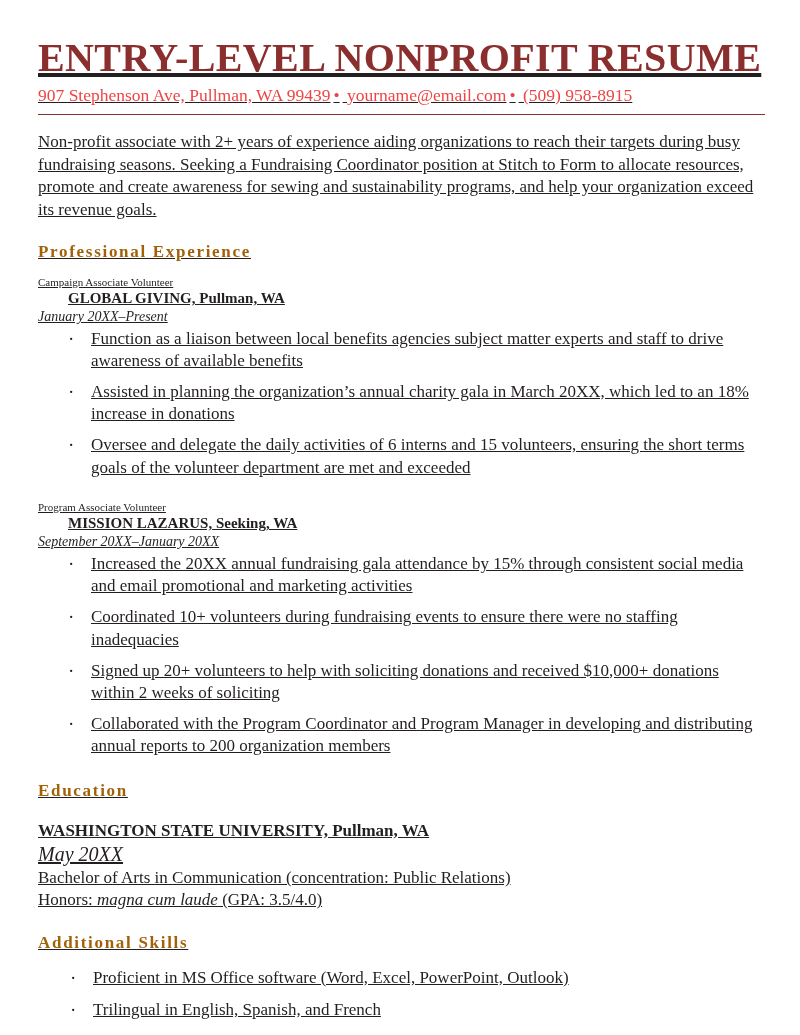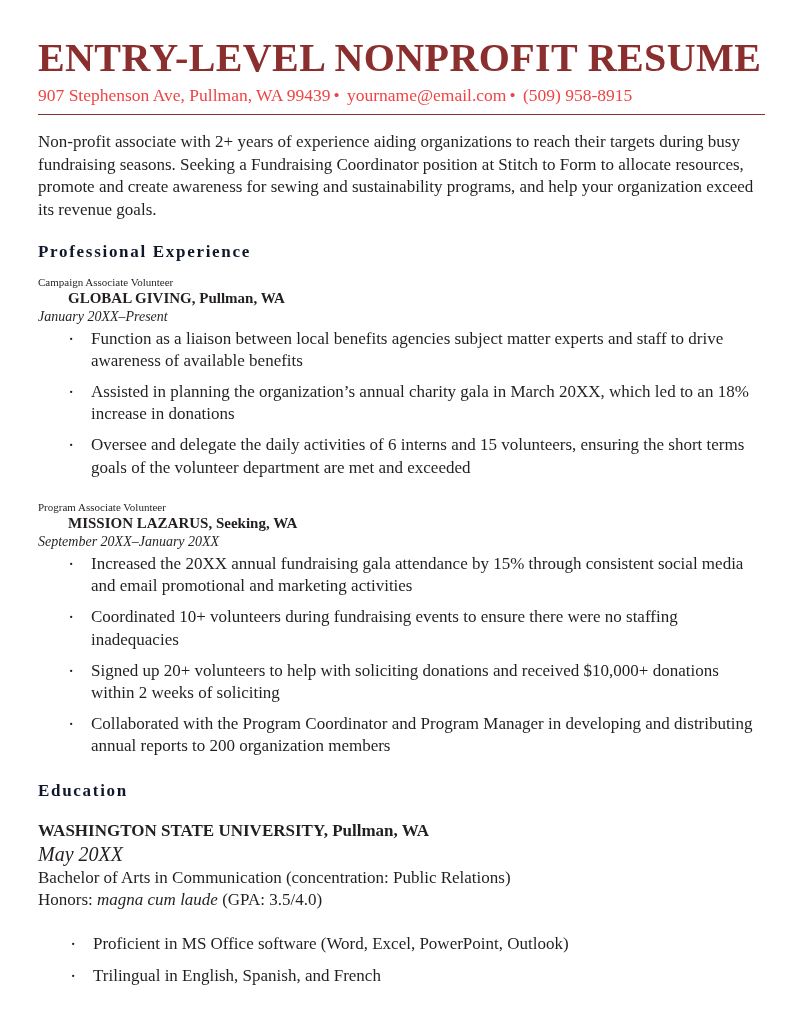--- a/index.html
+++ b/index.html
@@ -13,20 +13,21 @@
     font-family: "Liberation Serif", "DejaVu Serif", serif;
     color: #231f20;
     overflow: hidden;
   }
   .page {
     width: 800px;
     height: 819px;
     box-sizing: border-box;
     padding: 36px 36px 0 38px;
     position: relative;
+    text-decoration: underline;
   }
 
   
   .resume-title {
     font-size: 40px;
     font-weight: bold;
     color: #8b2e2e;
     letter-spacing: 0.4px;
     line-height: 1.08;
     margin: 0 0 6px 0;
@@ -56,21 +57,21 @@
     margin: 0 0 8px 0;
     max-width: 724px;
   }
 
   .section {
     margin-top: 18px;
   }
   .section-heading {
     font-size: 17px;
     font-weight: bold;
-    color: #0f172a;
+    color: #a16207;
     letter-spacing: 1.7px;
     margin: 0 0 14px 0;
   }
 
   .job {
     margin-bottom: 4px;
   }
   .job + .job {
     margin-top: 22px;
   }
@@ -213,19 +214,20 @@
     <div class="section-heading">Education</div>
     <div class="edu-block">
       <div class="edu-school">WASHINGTON STATE UNIVERSITY, Pullman, WA</div>
       <div class="edu-date">May 20XX</div>
       <div class="edu-degree">Bachelor of Arts in Communication (concentration: Public Relations)</div>
       <div class="edu-honors"><span>Honors: </span><span class="latin">magna cum laude</span><span> (GPA: 3.5/4.0)</span></div>
     </div>
   </div>
 
   <div class="section skills">
+    <div class="section-heading">Additional Skills</div>
     <ul class="bullets skills">
       <li>Proficient in MS Office software (Word, Excel, PowerPoint, Outlook)</li>
       <li>Trilingual in English, Spanish, and French</li>
     </ul>
   </div>
 
 </div>
 
 </body></html>

